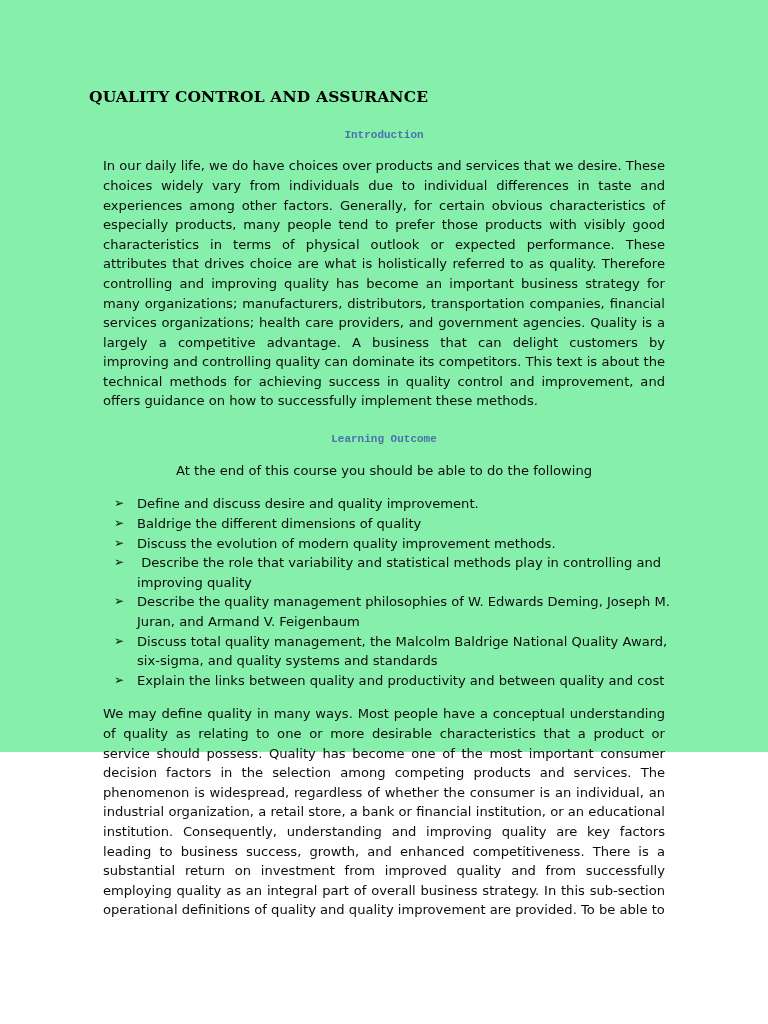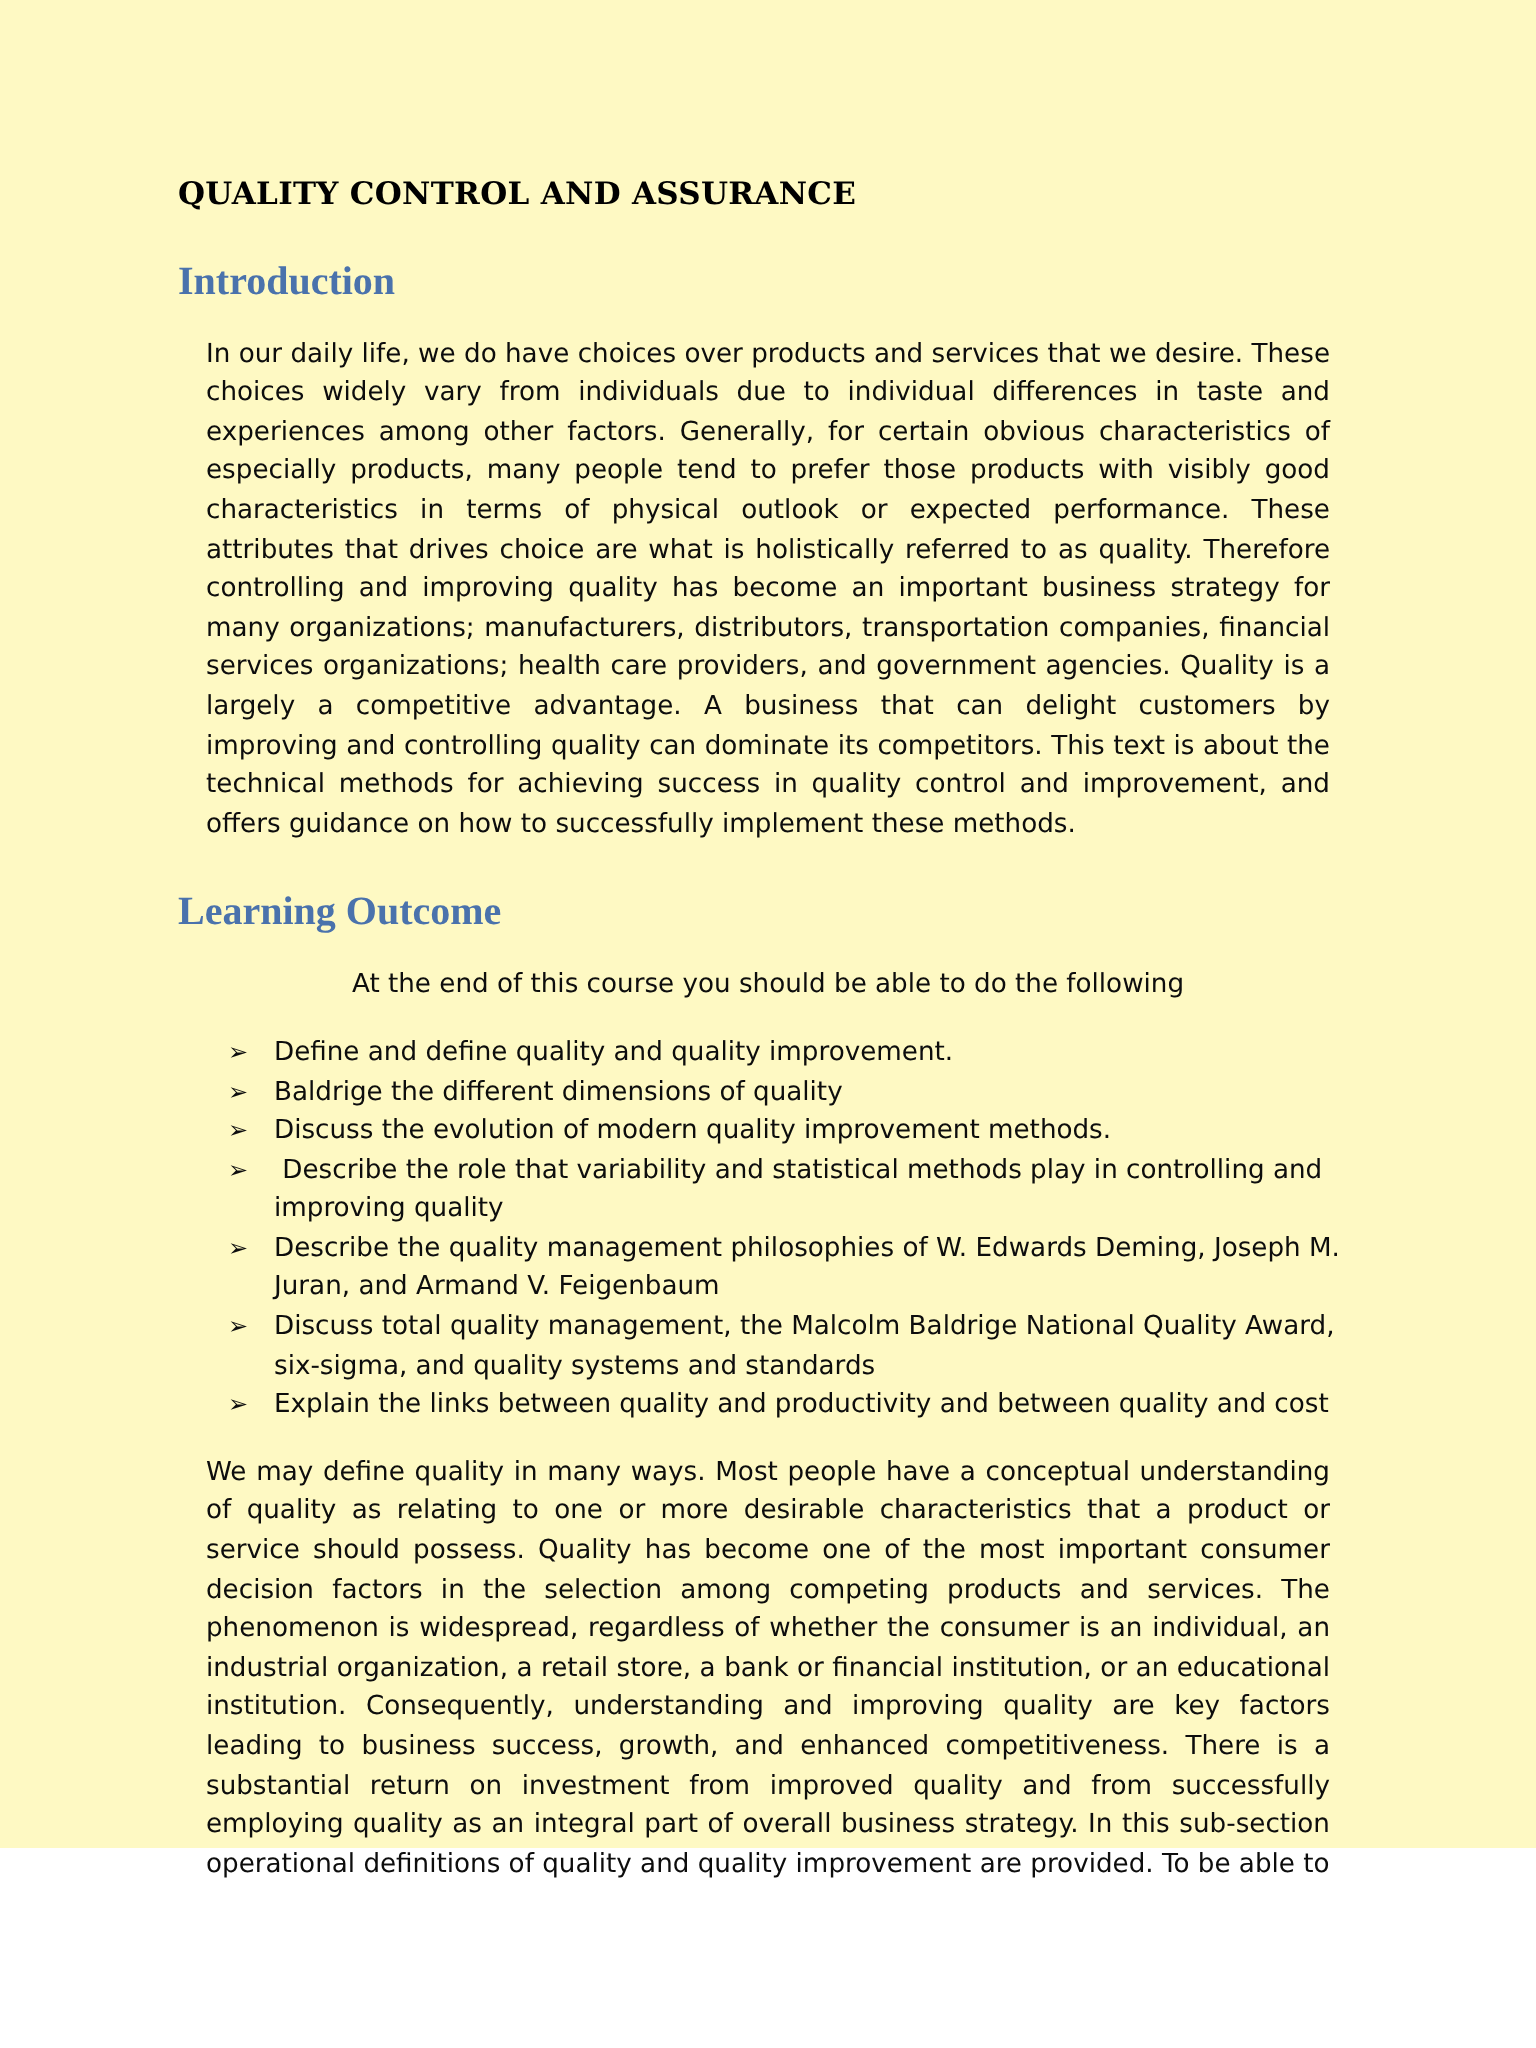--- a/index.html
+++ b/index.html
@@ -13,22 +13,22 @@
     height: 1024px;
     overflow: hidden;
     font-family: "DejaVu Sans", "Liberation Sans", sans-serif;
     color: #0d0d0d;
     -webkit-font-smoothing: antialiased;
   }
 
   .page {
     position: relative;
     width: 768px;
-    height: 924px;
-    background: #fef9c3;
+    height: 752px;
+    background: #86efac;
     box-sizing: border-box;
   }
 
   .content {
     position: absolute;
     left: 89px;
     top: 88px;
     width: 590px;
   }
 
@@ -36,26 +36,27 @@
     font-family: "DejaVu Serif", "Liberation Serif", serif;
     font-size: 15.5px;
     font-weight: bold;
     letter-spacing: 0.15px;
     color: #000000;
     margin: 0 0 22px 0;
     line-height: 1.2;
   }
 
   .section-heading {
-    font-family: Liberation Serif, serif;
-    font-size: 20px;
+    font-family: Liberation Mono, monospace;
+    font-size: 11px;
     font-weight: bold;
     color: #4a72ac;
     margin: 0 0 5px 0;
     line-height: 1.25;
+    text-align: center;
   }
 
   .body-par {
     font-size: 13.1px;
     line-height: 19.6px;
     text-align: justify;
     text-justify: inter-word;
     margin: 14px;
     color: #0d0d0d;
     hyphens: none;
@@ -118,21 +119,21 @@
 
     <p class="body-par">In our daily life, we do have choices over products and services that we desire. These choices widely vary from individuals due to individual differences in taste and experiences among other factors. Generally, for certain obvious characteristics of especially products, many people tend to prefer those products with visibly good characteristics in terms of physical outlook or expected performance. These attributes that drives choice are what is holistically referred to as quality. Therefore controlling and improving quality has become an important business strategy for many organizations; manufacturers, distributors, transportation companies, financial services organizations; health care providers, and government agencies. Quality is a largely a competitive advantage. A business that can delight customers by improving and controlling quality can dominate its competitors. This text is about the technical methods for achieving success in quality control and improvement, and offers guidance on how to successfully implement these methods.</p>
 
     <h2 class="section-heading gap-before-heading">Learning Outcome</h2>
 
     <p class="body-par par-plain">At the end of this course you should be able to do the following</p>
 
     <ul class="outcome-list">
       <li class="outcome-item">
         <span class="bullet-glyph">➢</span>
-        <span class="item-text">Define and define quality and quality improvement.</span>
+        <span class="item-text">Define and discuss desire and quality improvement.</span>
       </li>
       <li class="outcome-item">
         <span class="bullet-glyph">➢</span>
         <span class="item-text">Baldrige the different dimensions of quality</span>
       </li>
       <li class="outcome-item">
         <span class="bullet-glyph">➢</span>
         <span class="item-text">Discuss the evolution of modern quality improvement methods.</span>
       </li>
       <li class="outcome-item wrap-item">

